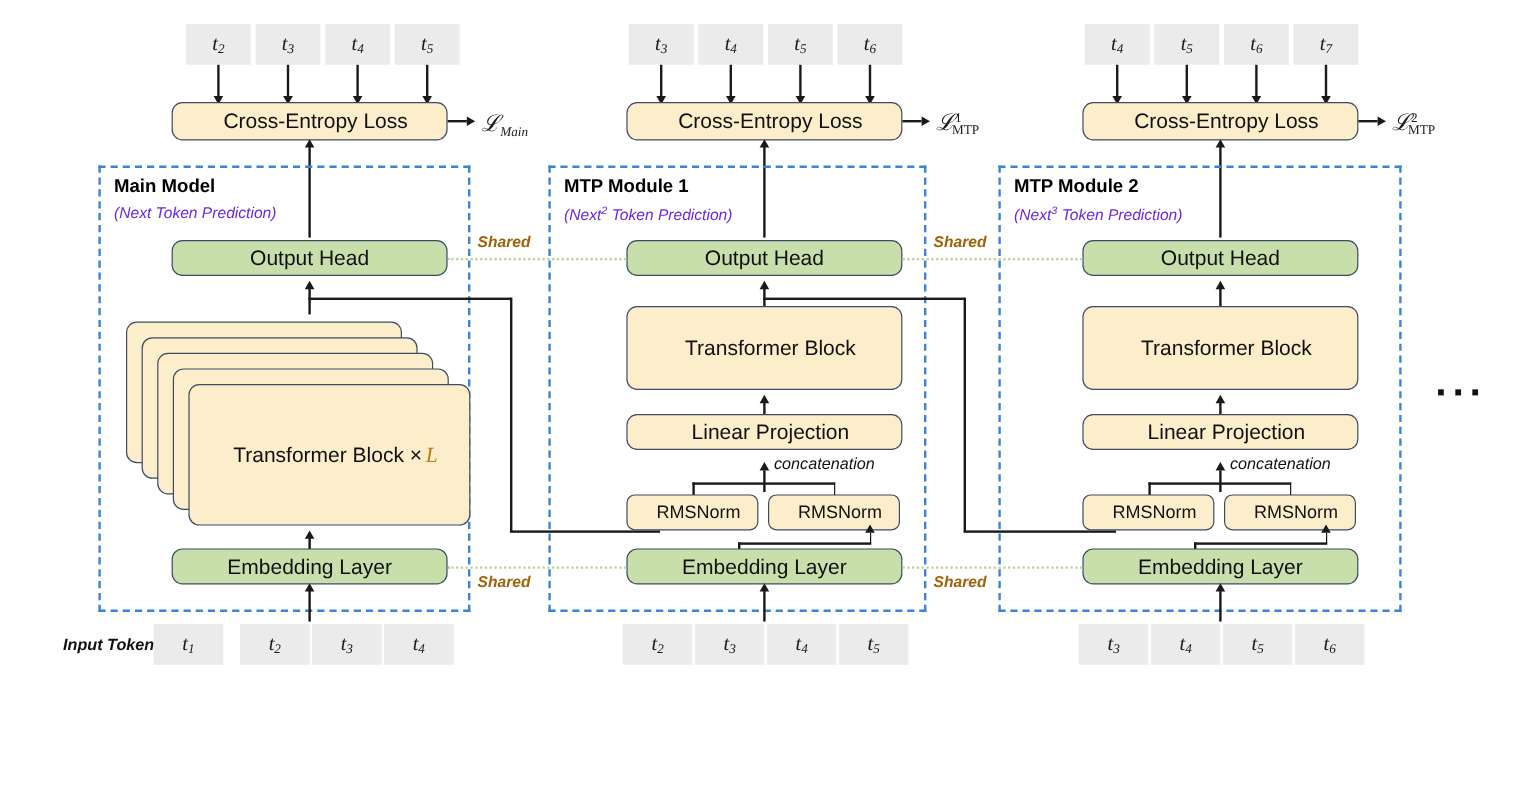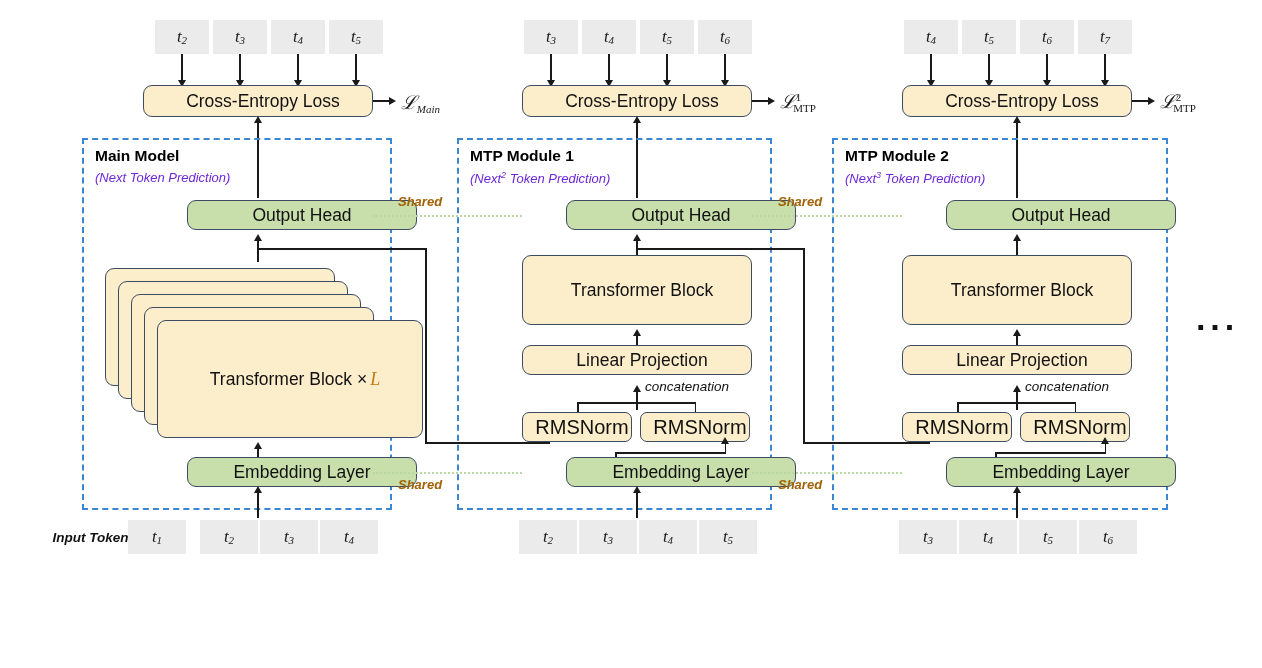--- a/index.html
+++ b/index.html
@@ -31,23 +31,23 @@
   
   .node{
     border:1.6px solid #3d4b63;
     border-radius:9px;
     display:flex;align-items:center;justify-content:center;
     font-size:17.5px;color:#111;
     font-family:"Liberation Sans",sans-serif;
     background:#fdeecb;
     box-sizing:border-box;
   }
-  .node.green{background:#c8dfac;margin-left:44px;}
+  .node.green{background:#c8dfac;}
   .node.cream{background:#fdeecb;padding-left:10px;}
-  .node.small{font-size:20px;border-radius:7px;}
+  .node.small{font-size:15px;border-radius:7px;}
 
   .node .lsym{font-family:"Liberation Serif",serif;font-style:italic;color:#c07a12;padding-left:3px;font-size:18px;}
 
   
   .stacklayer{
     border:1.6px solid #3d4b63;
     border-radius:9px;
     background:#fdeecb;
     box-sizing:border-box;
   }
@@ -268,21 +268,21 @@
 
   <div class="abs hline" style="left:636px;top:248px;width:168px;"></div>
   <div class="abs vline" style="left:803px;top:248px;height:195px;"></div>
   <div class="abs hline" style="left:803px;top:442px;width:127px;"></div>
   <div class="abs arrowup" style="left:926.5px;top:434px;"></div>
 
   <div class="abs stacklayer" style="left:105px;top:268px;width:230px;height:118px;"></div>
   <div class="abs stacklayer" style="left:118px;top:281px;width:230px;height:118px;"></div>
   <div class="abs stacklayer" style="left:131px;top:294px;width:230px;height:118px;"></div>
   <div class="abs stacklayer" style="left:144px;top:307px;width:230px;height:118px;"></div>
-  <div class="abs node cream" style="left:157px;top:320px;width:266px;height:118px;">
+  <div class="abs node cream" style="left:157px;top:320px;width:235px;height:118px;">
     <span>Transformer Block × </span>
       <span class="lsym">L</span>
   </div>
 
   <div class="abs vline" style="left:257px;top:448px;height:16px;"></div>
   <div class="abs arrowup" style="left:253.5px;top:442px;"></div>
 
   <div class="abs node cream" style="left:522px;top:255px;width:230px;height:70px;">Transformer Block</div>
   <div class="abs vline" style="left:636px;top:335px;height:18px;"></div>
   <div class="abs arrowup" style="left:632.5px;top:329px;"></div>

